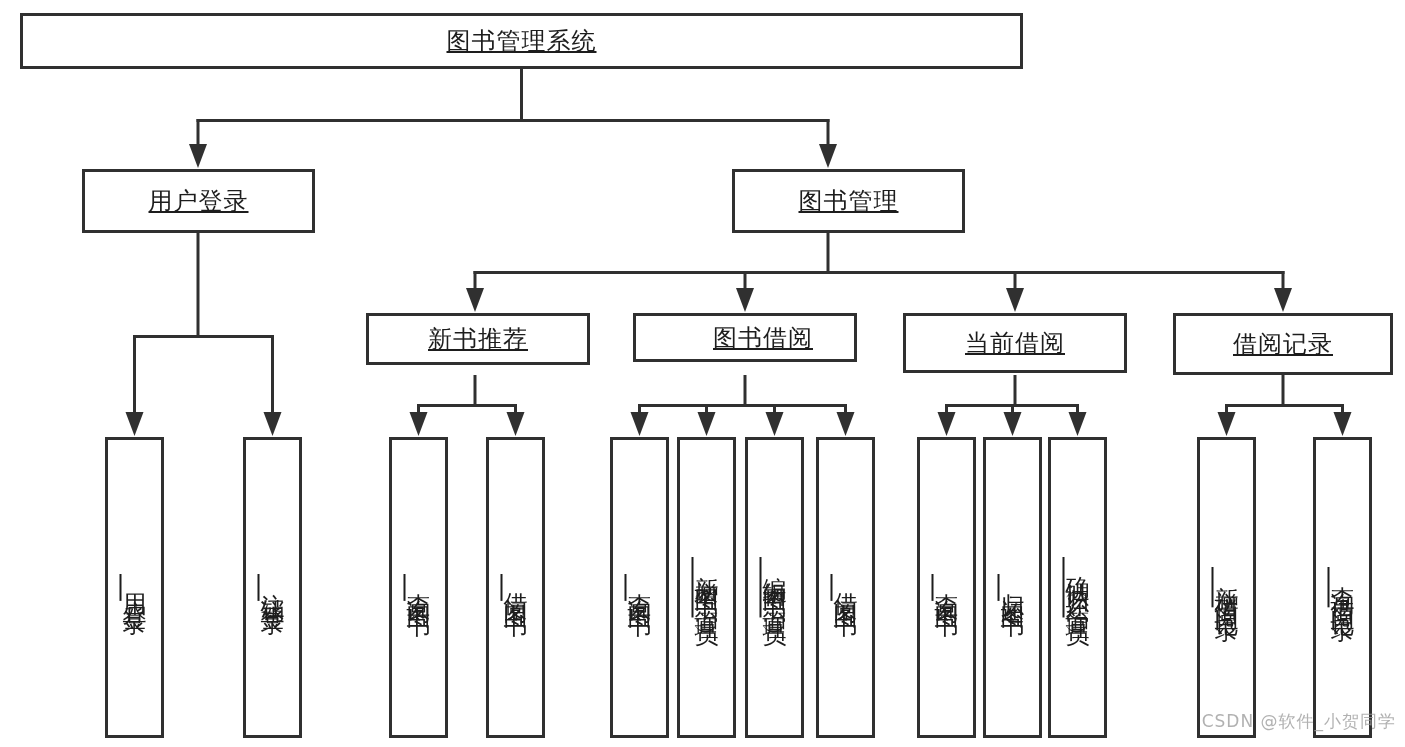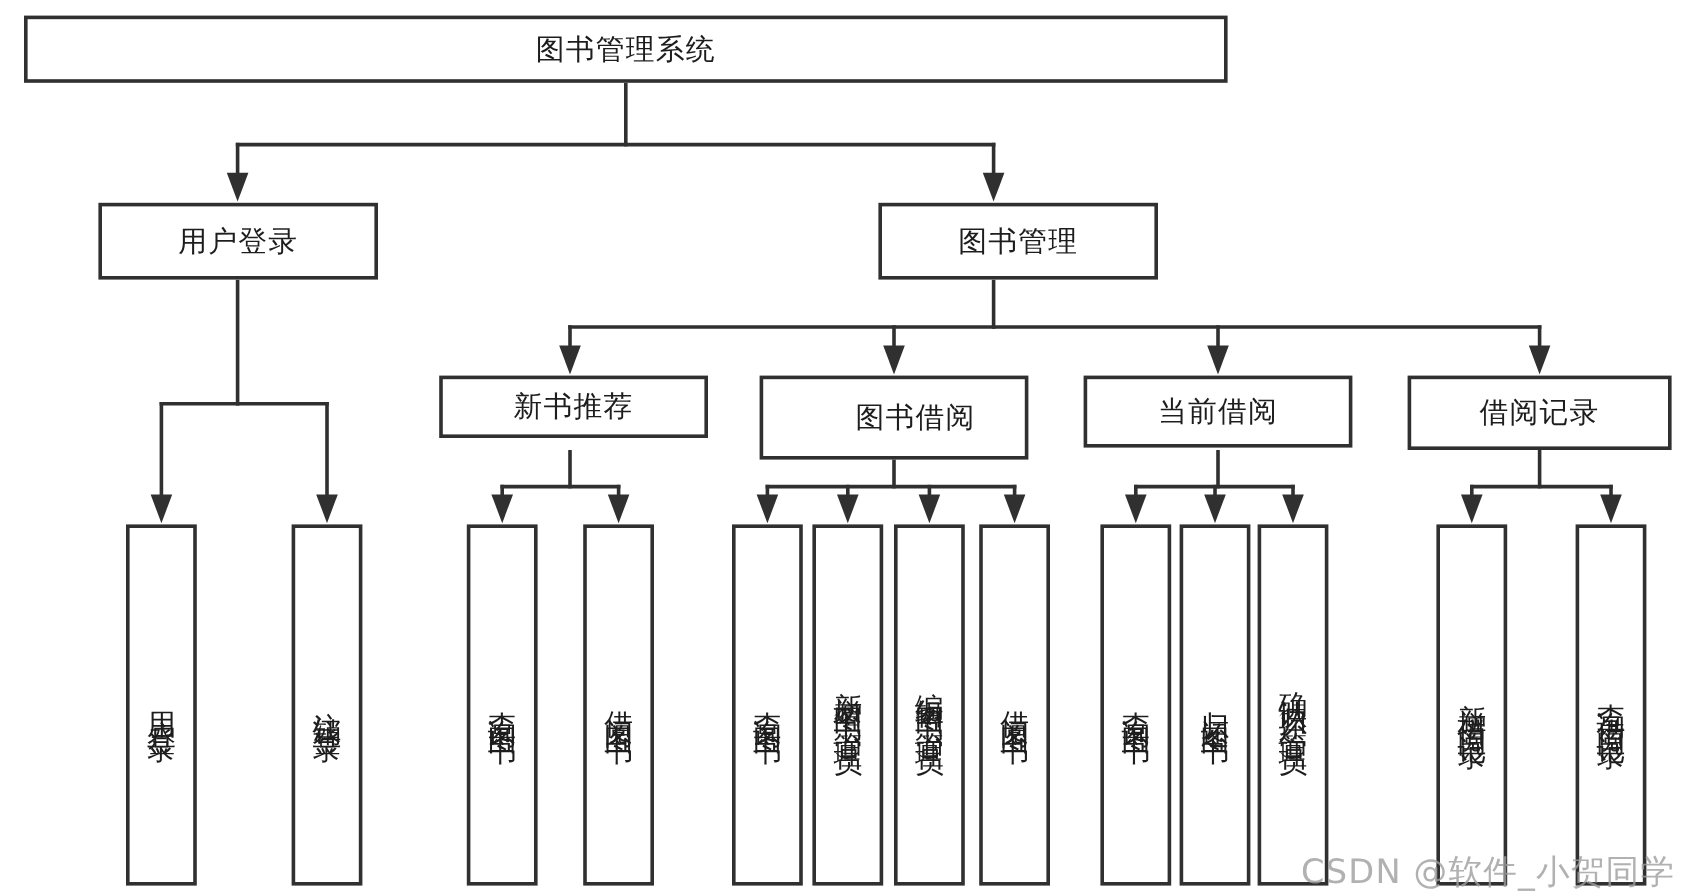--- a/index.html
+++ b/index.html
@@ -16,50 +16,51 @@
   }
   .wires{position:absolute;left:0;top:0;z-index:1;}
   .box,.leaf{
     position:absolute;
     box-sizing:border-box;
     border:3px solid var(--line);
     background:#ffffff;
     display:flex;align-items:center;justify-content:center;
     color:var(--text);
     z-index:2;
+    text-decoration:underline;
   }
   .box{font-size:24px;letter-spacing:1px;}
   .leaf{font-size:24px;}
   .leaf>span{
     writing-mode:vertical-rl;
     text-orientation:mixed;
     letter-spacing:0.28em;
     line-height:1;
   }
   
   #n-root{left:20px;top:13px;width:1003px;height:56px;}
   
   #n-userlogin{left:82px;top:169px;width:233px;height:64px;}
   #n-bookmgmt{left:732px;top:169px;width:233px;height:64px;align-items:center;}
   
   #n-newbook{left:366px;top:313px;width:224px;height:52px;align-items:center;}
-  #n-borrow{left:633px;top:313px;width:224px;height:70px;padding-left:36px;}
+  #n-borrow{left:633px;top:313px;width:224px;height:49px;padding-left:36px;}
   #n-current{left:903px;top:313px;width:224px;height:60px;}
   #n-records{left:1173px;top:313px;width:220px;height:62px;text-align:right;}
   
   .leaf{top:437px;width:59px;height:301px;}
   #l-u1{left:105px;} #l-u2{left:243px;}
   #l-n1{left:389px;} #l-n2{left:486px;}
   #l-b1{left:610px;} #l-b2{left:677px;} #l-b3{left:745px;} #l-b4{left:816px;}
   #l-c1{left:917px;} #l-c2{left:983px;} #l-c3{left:1048px;}
   #l-r1{left:1197px;} #l-r2{left:1313px;}
   .watermark{
     position:absolute;
-    right:9px;bottom:1px;
-    font-size:28px;
+    right:9px;bottom:14px;
+    font-size:17px;
     color:rgba(158,158,158,0.8);
     letter-spacing:1px;
     z-index:3;
     white-space:nowrap;
   }
 </style>
 </head>
 <body>
 
 <div class="canvas">

